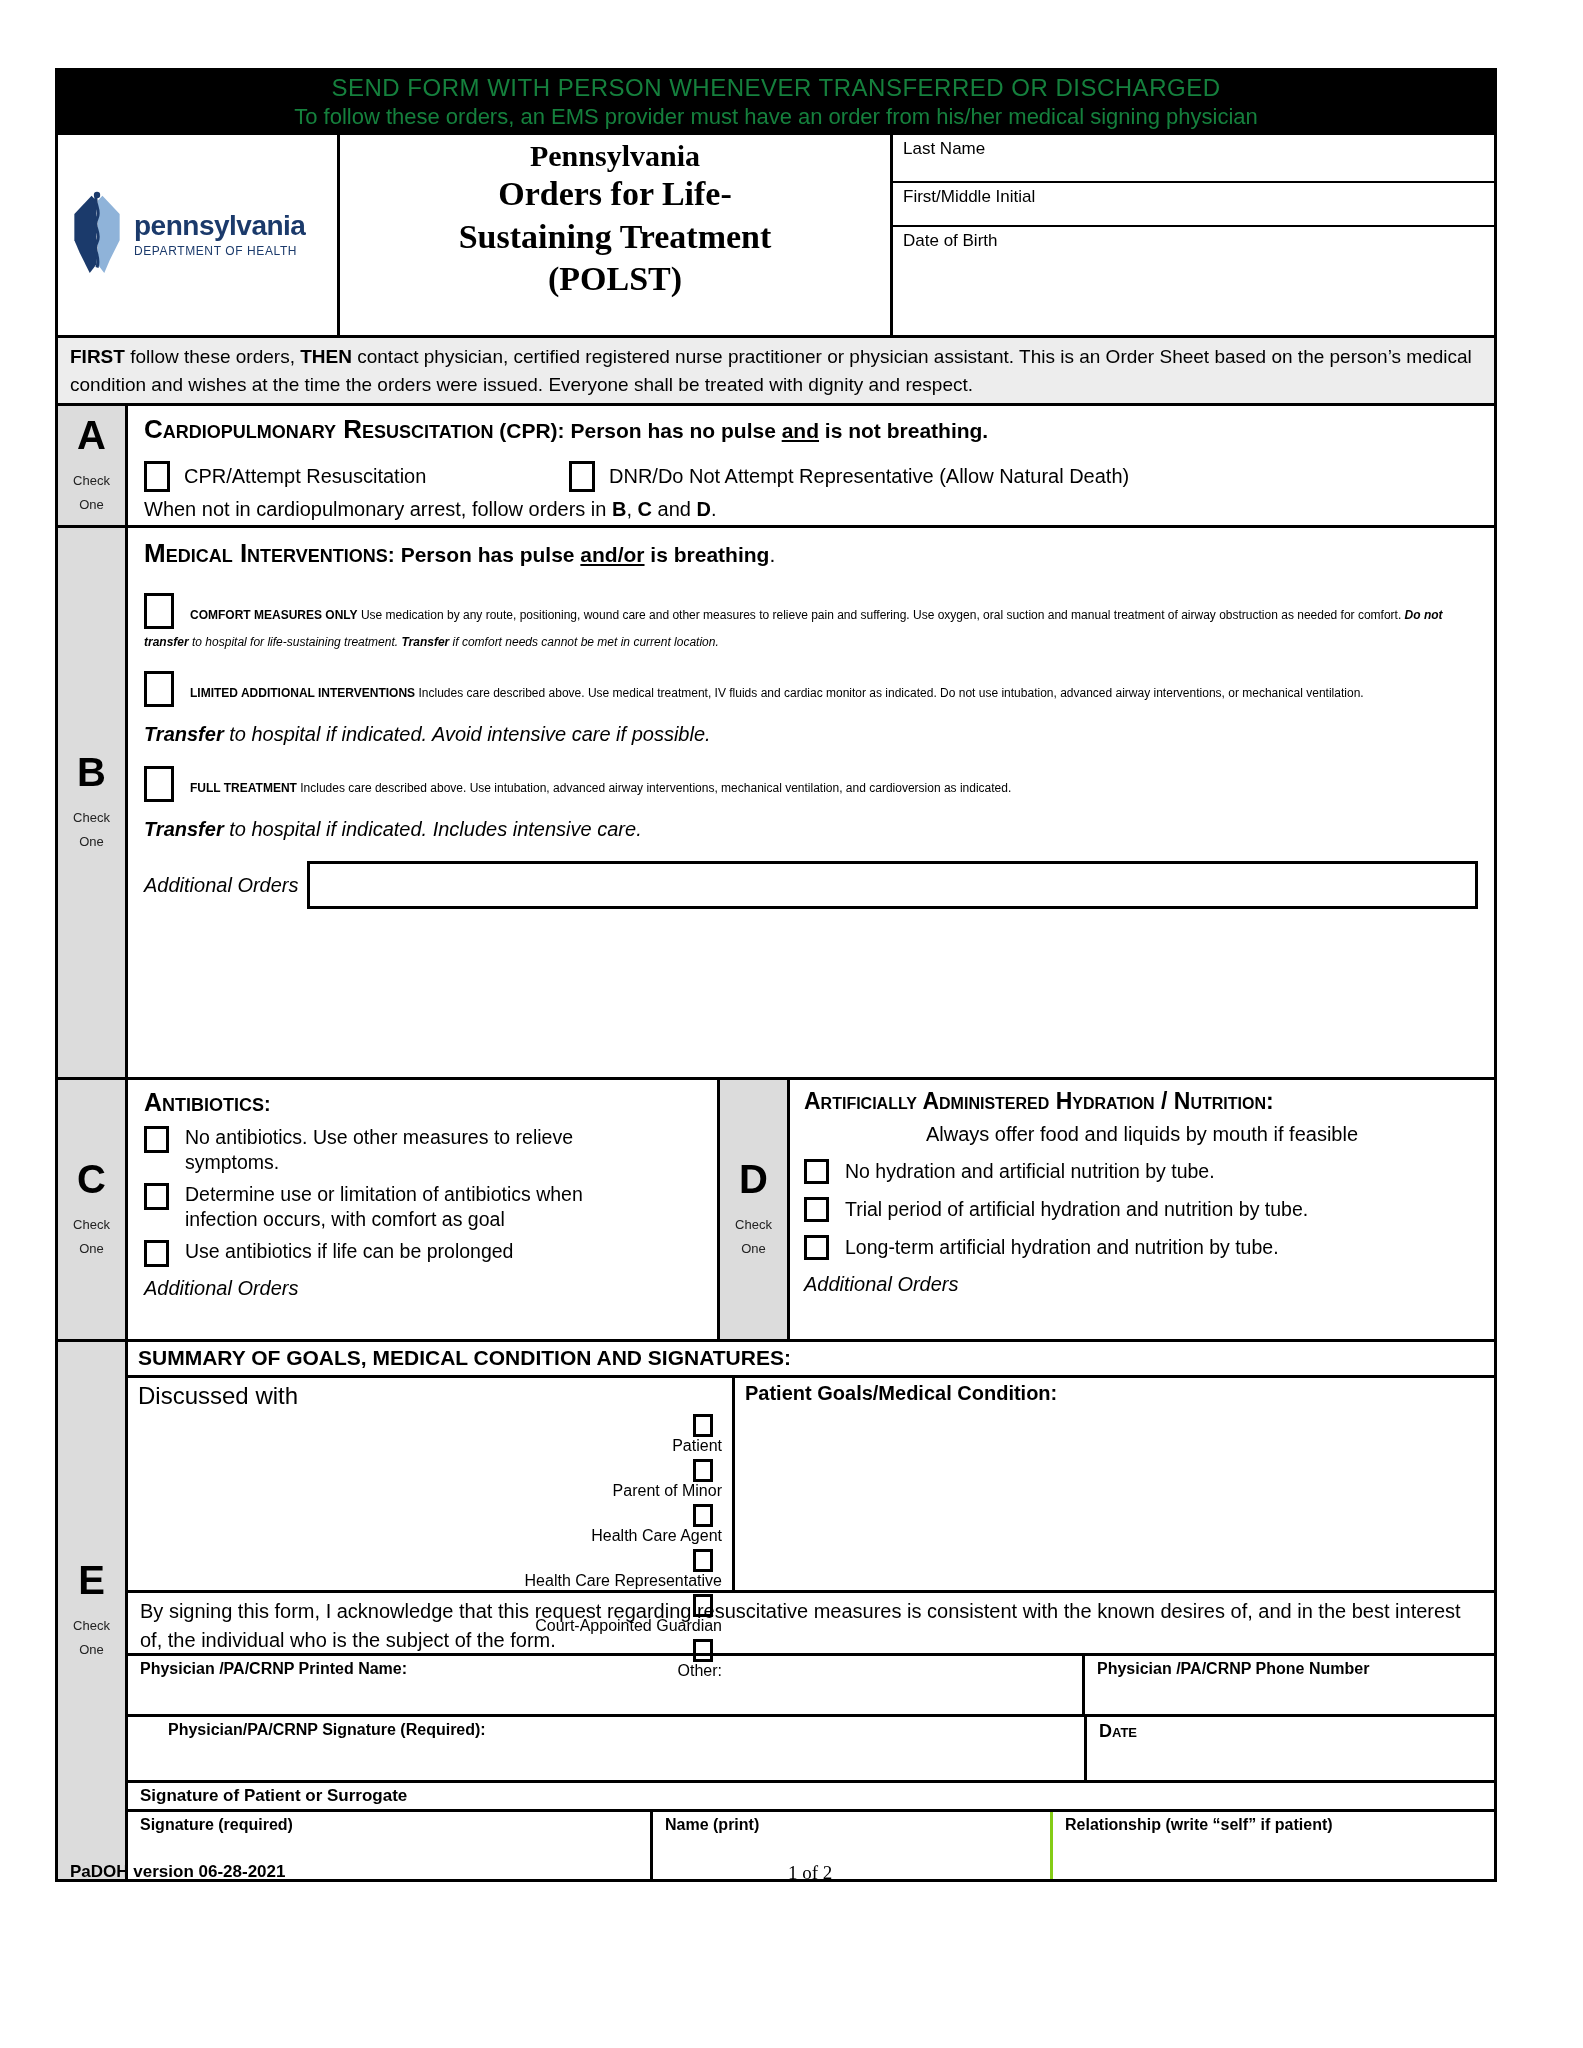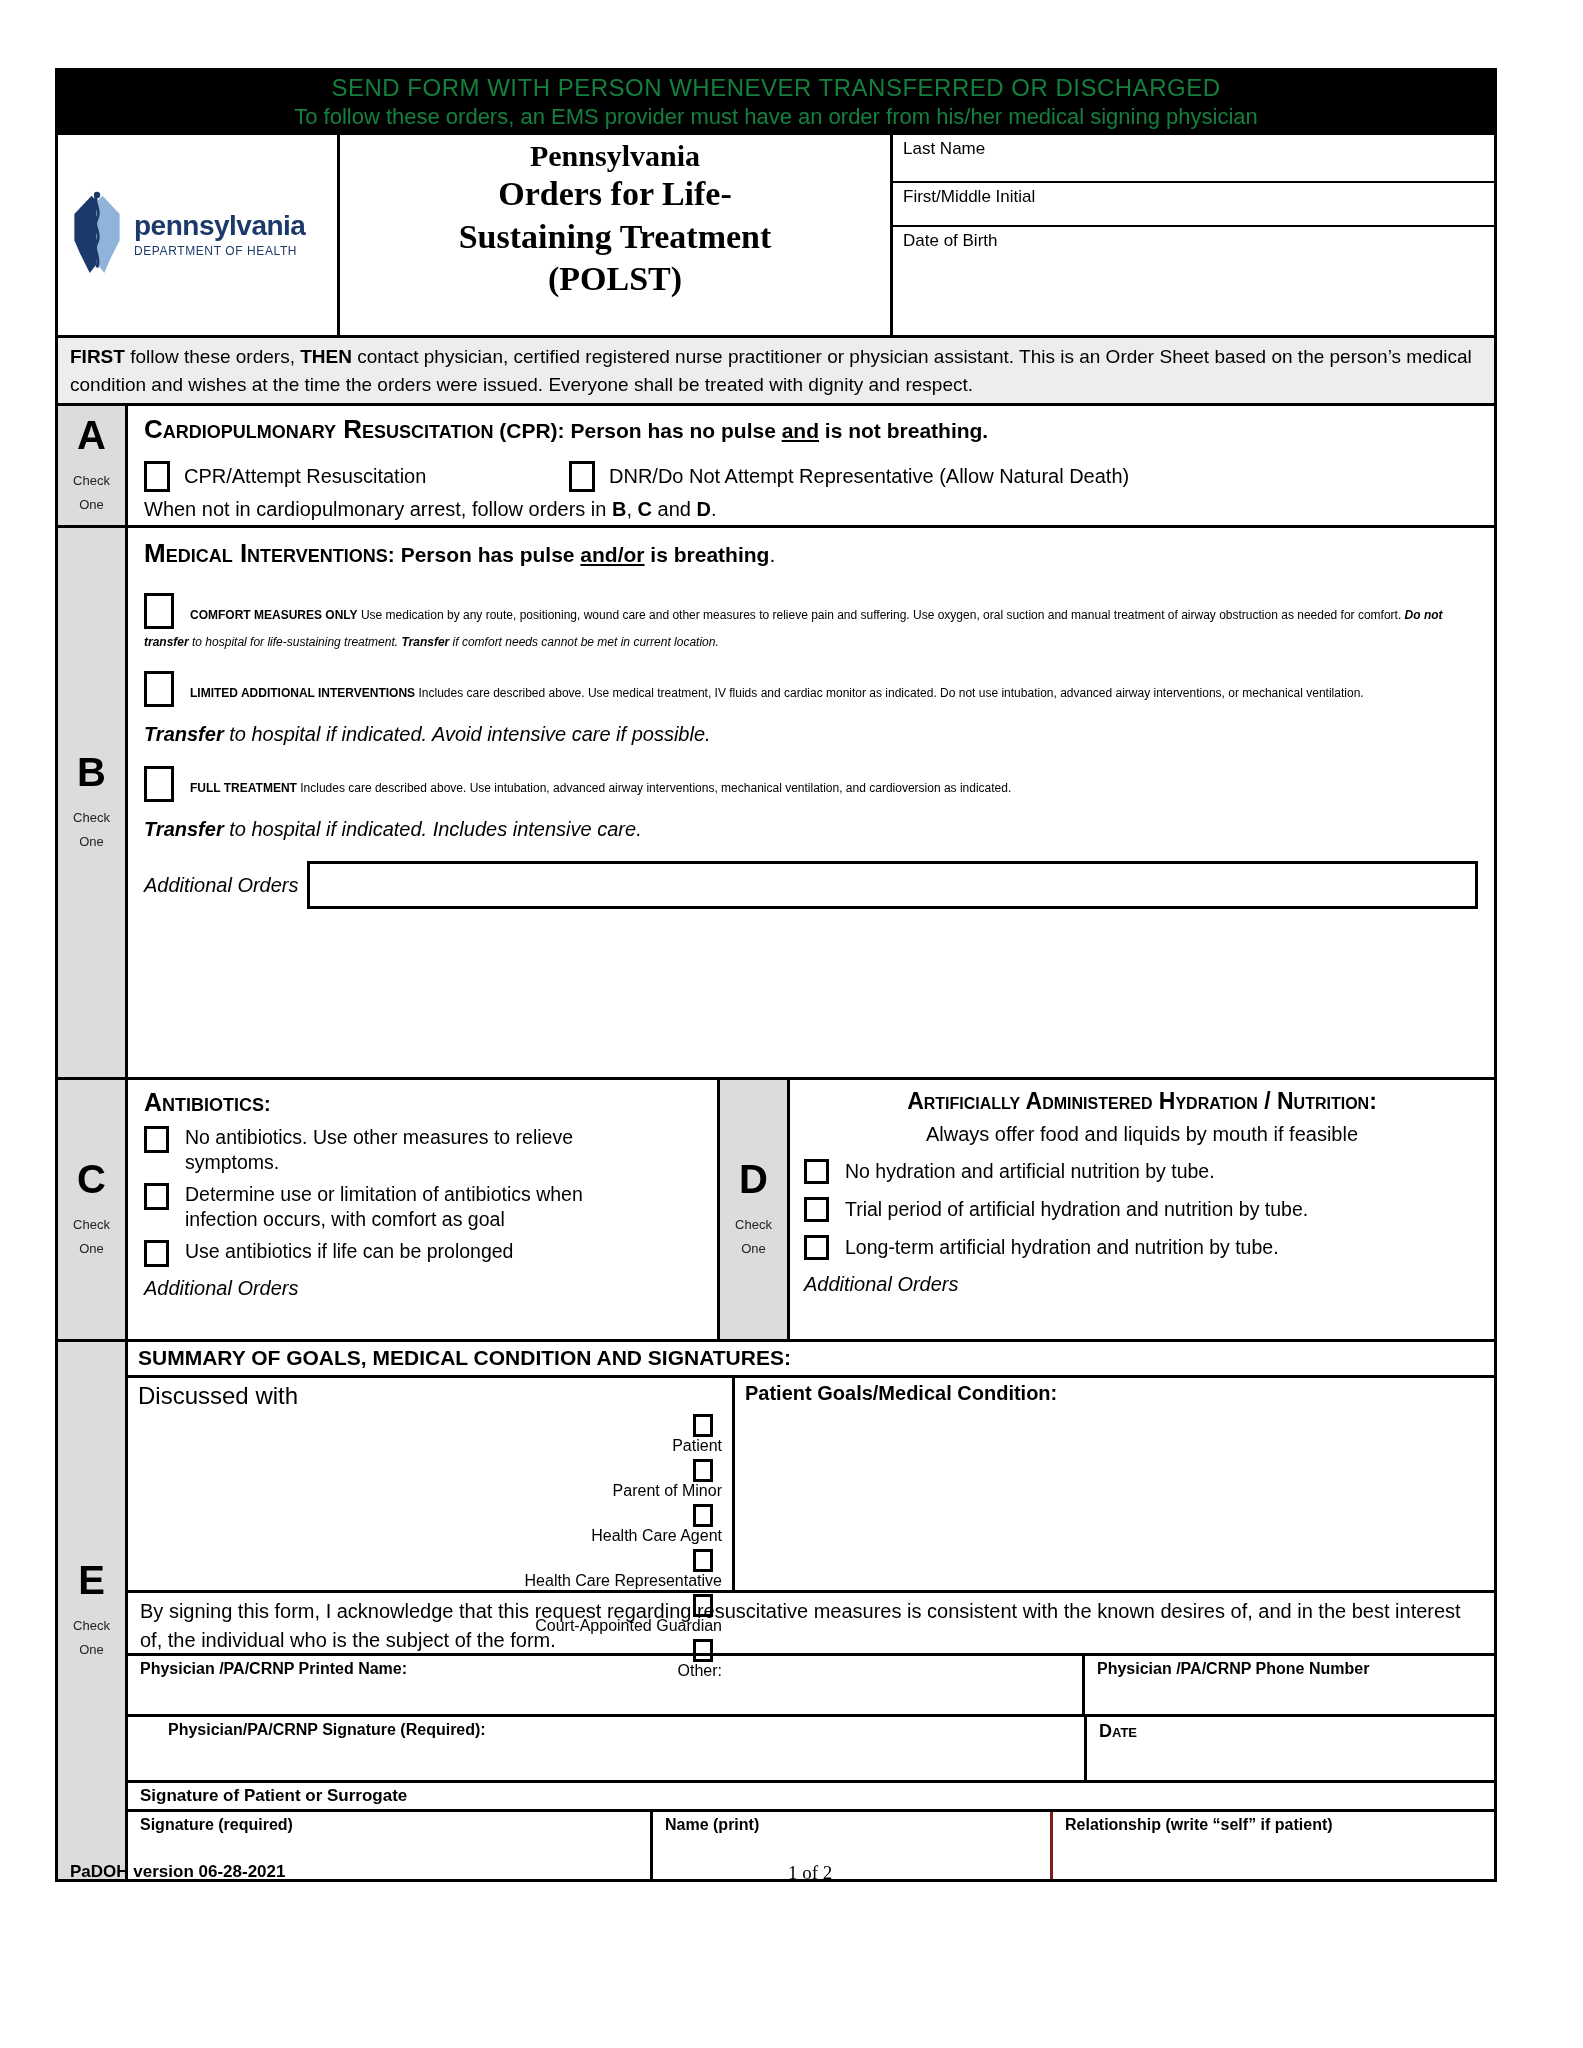--- a/index.html
+++ b/index.html
@@ -58,21 +58,21 @@
   .row-cd{height:262px;}
   .c-content{width:592px;padding:6px 16px 0;border-right:3px solid #000;}
   .d-label{border-right:3px solid #000;}
   .d-content{flex:1;padding:4px 14px 0;}
   .c-head{font-weight:bold;font-size:20px;margin:2px 0 8px;}
   .c-head .sc{font-size:25px;}
   .cd-opt{display:flex;align-items:flex-start;margin:7px 0;font-size:19.5px;line-height:25px;}
   .cb-c{width:25px;height:27px;margin-right:16px;margin-top:1px;}
   .cd-opt .txt{max-width:440px;}
   .cd-orders{font-size:20px;font-style:italic;margin-top:10px;}
-  .d-head{text-align:center;font-weight:bold;font-size:18.5px;margin:4px 0 8px;}
+  .d-head{font-weight:bold;font-size:18.5px;margin:4px 0 8px;}
   .d-head .sc{font-size:23px;}
   .d-sub{text-align:center;font-size:20px;margin:2px 0 10px;}
   .d-opt{display:flex;align-items:center;margin:13px 0;font-size:19.5px;}
   .cb-d{width:25px;height:25px;margin-right:16px;}
   
   .row-e{height:540px;}
   .e-content{flex:1;display:flex;flex-direction:column;}
   .e-summary{border-bottom:3px solid #000;font-weight:bold;font-size:21px;padding:4px 10px;height:36px;}
   .e-disc-row{display:flex;height:212px;}
   .e-disc{width:607px;border-right:3px solid #000;padding:2px 10px;}
@@ -86,21 +86,21 @@
   .e-phys-name{flex:1;}
   .e-phys-phone{width:412px;border-left:3px solid #000;}
   .e-sig-row{display:flex;border-top:3px solid #000;height:66px;}
   .e-sig{flex:1;padding-left:40px;}
   .e-date{width:410px;border-left:3px solid #000;}
   .e-date .sc{font-size:18px;}
   .e-surr{border-top:3px solid #000;font-size:17px;font-weight:bold;padding:3px 12px;height:29px;}
   .e-bot-row{display:flex;border-top:3px solid #000;flex:1;}
   .e-bot-sig{width:522px;}
   .e-bot-name{width:400px;border-left:3px solid #000;}
-  .e-bot-rel{flex:1;border-left:3px solid #7f1d1d;}
+  .e-bot-rel{flex:1;border-left:3px solid #84cc16;}
   
   .footer-version{position:absolute;left:70px;top:1862px;font-size:17px;font-weight:bold;}
   .footer-page{position:absolute;left:788px;top:1862px;font-size:19px;font-family:"Liberation Serif", serif;}
 </style>
 </head>
 <body>
 
 <div class="page">
 
   <div class="banner">

